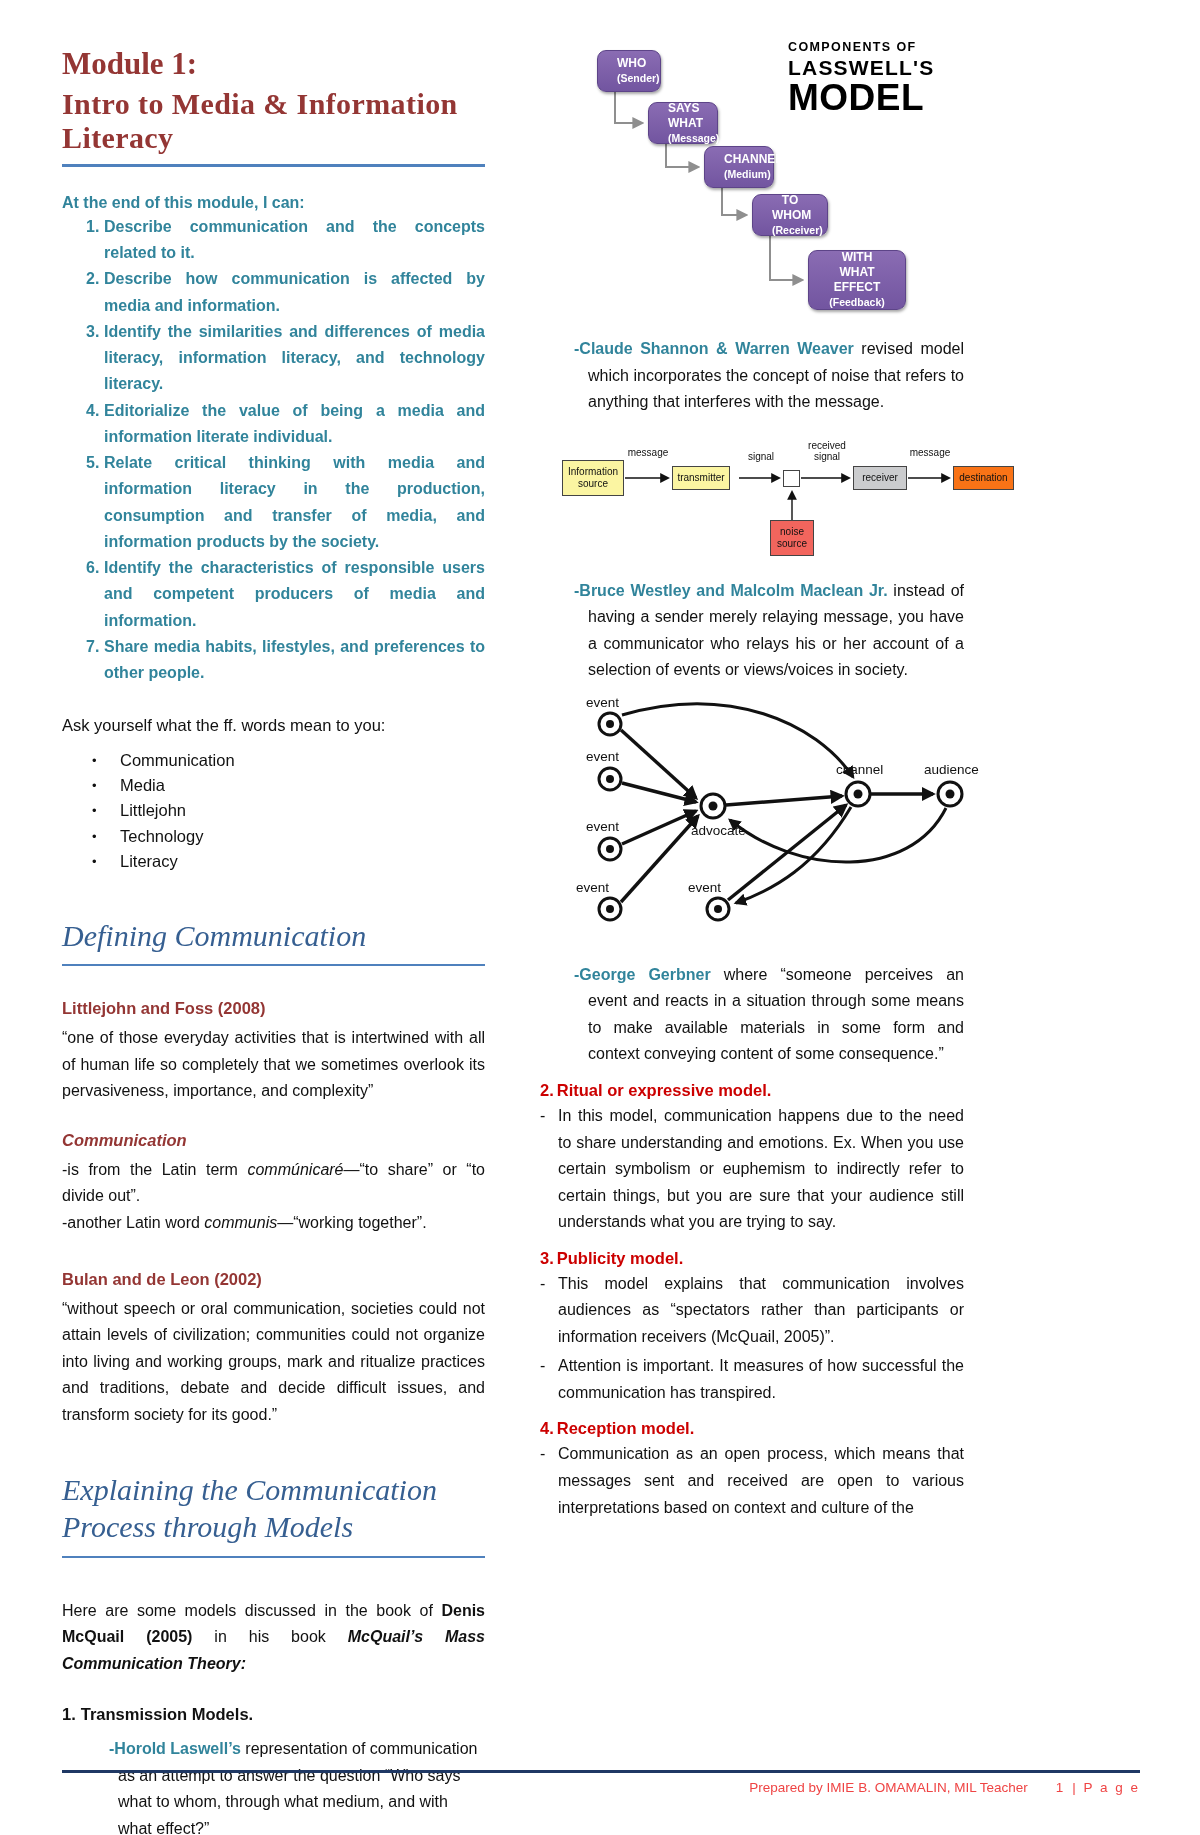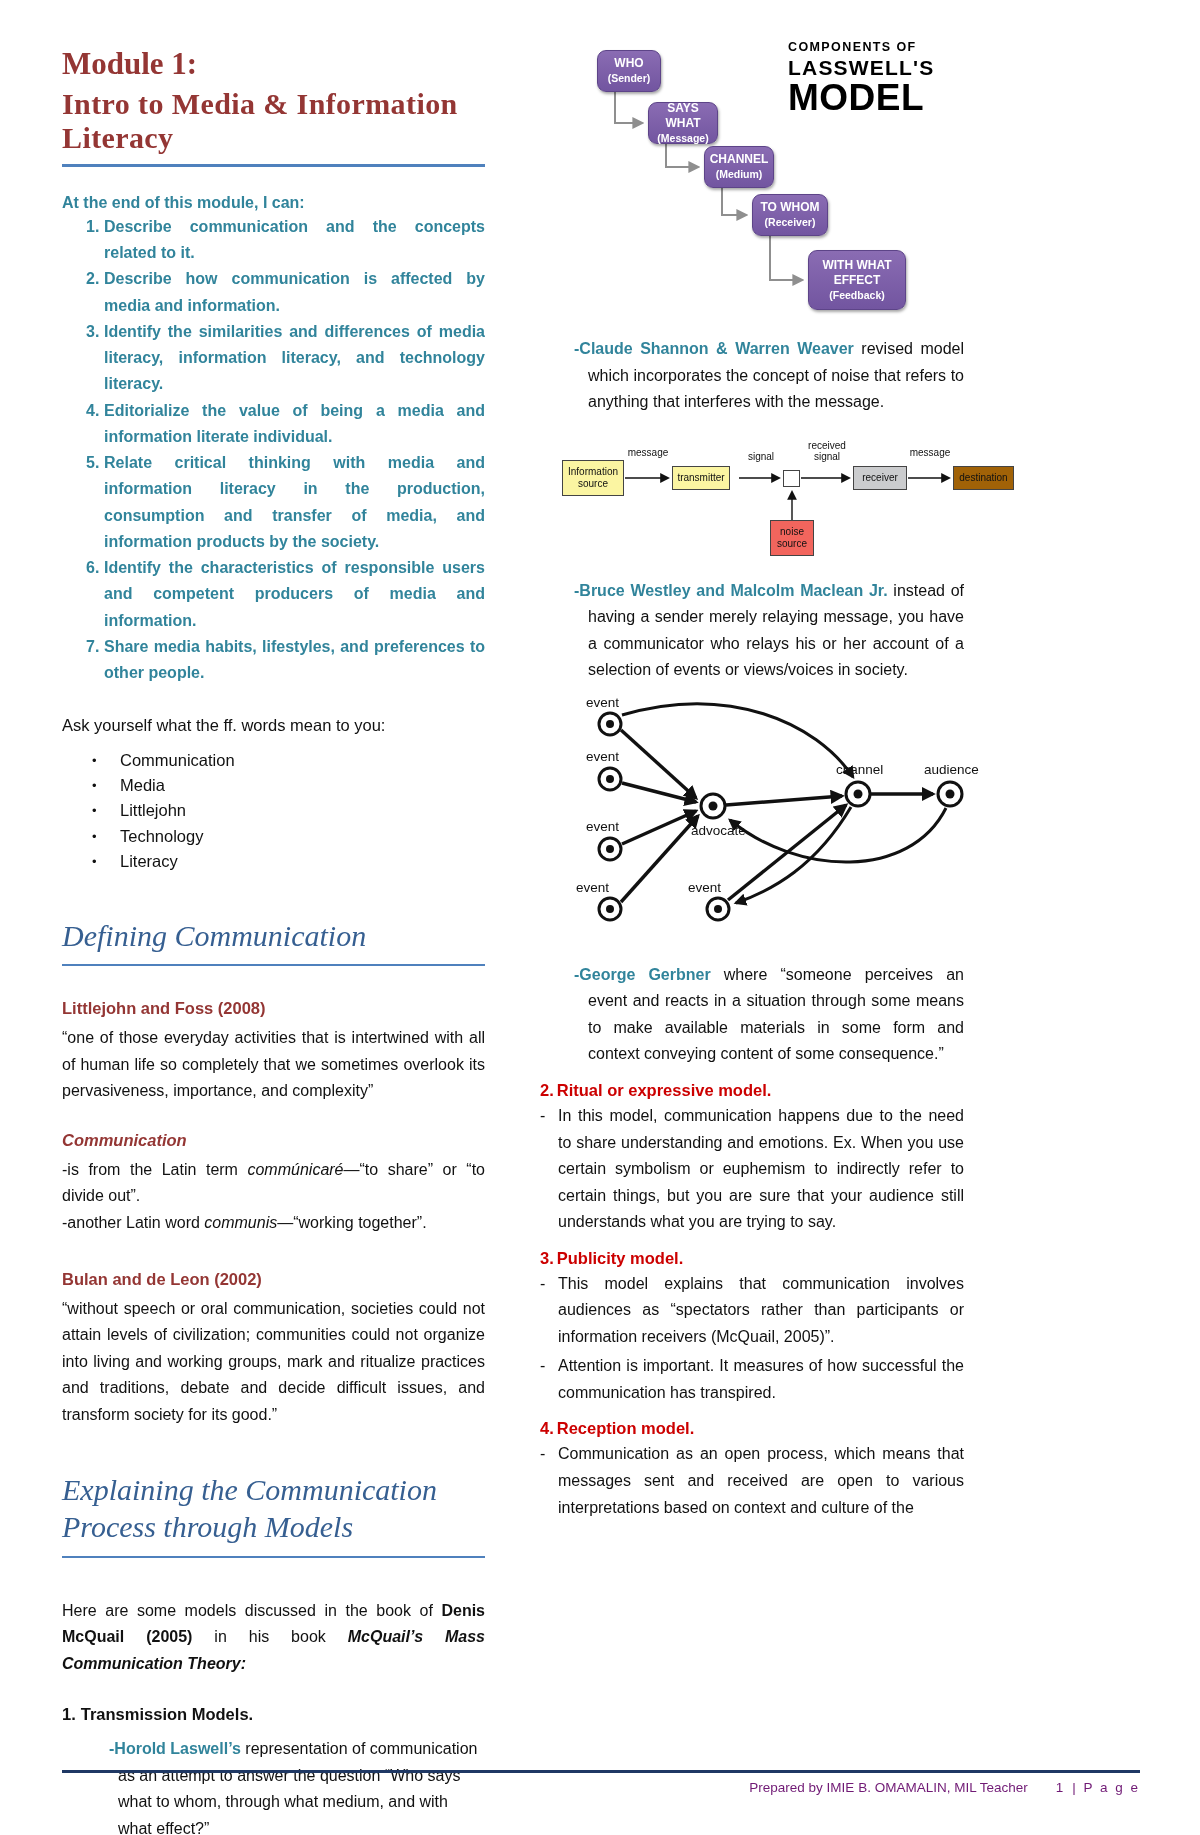--- a/index.html
+++ b/index.html
@@ -44,56 +44,56 @@
   .name-para { padding-left:48px; text-indent:-14px; margin-top:16px; }
   .model-head { margin-top:13px; font-size:16.5px; font-weight:bold; color:#CC0000; }
   .model-head .num { margin-right:3px; }
   .mbullet { display:flex; margin-top:3px; }
   .mbullet .dash { flex:0 0 18px; font-size:16px; line-height:1.66; }
   .mbullet .btext { flex:1; font-size:16px; line-height:1.66; text-align:justify; }
 
   
   .lasswell { position:relative; width:350px; height:282px; margin-left:40px; }
   .lasswell svg { position:absolute; left:0; top:0; }
-  .lbox { position:absolute; background:linear-gradient(180deg,#8a6cb3,#7255a0); border:1px solid #5d4488; border-radius:9px; color:#fff; text-align:center; padding:5px 0; box-shadow:1px 2px 3px rgba(0,0,0,.35); display:flex; flex-direction:column; justify-content:center; }
+  .lbox { position:absolute; background:linear-gradient(180deg,#8a6cb3,#7255a0); border:1px solid #5d4488; border-radius:9px; color:#fff; text-align:center; padding:5px 19px; box-shadow:1px 2px 3px rgba(0,0,0,.35); display:flex; flex-direction:column; justify-content:center; }
   .lbox .lab { font-size:12px; font-weight:bold; line-height:1.25; }
   .lbox .sub { font-size:10.5px; font-weight:bold; line-height:1.35; }
   .lb1 { left:17px; top:12px; width:64px; height:42px; }
   .lb2 { left:68px; top:64px; width:70px; height:42px; }
   .lb3 { left:124px; top:108px; width:70px; height:42px; }
   .lb4 { left:172px; top:156px; width:76px; height:42px; }
   .lb5 { left:228px; top:212px; width:98px; height:60px; }
   .ltitle { position:absolute; left:208px; top:2px; color:#000; }
   .ltitle .t1 { font-size:12.5px; font-weight:bold; letter-spacing:1.4px; }
   .ltitle .t2 { font-size:21px; font-weight:bold; letter-spacing:1.2px; margin-top:2px; }
   .ltitle .t3 { font-size:37px; font-weight:800; letter-spacing:.5px; margin-top:-3px; }
 
   
   .shannon { position:relative; width:452px; height:128px; margin:18px 0 2px 22px; }
   .shannon svg { position:absolute; left:0; top:0; }
   .sh-box { position:absolute; border:1px solid #444; font-size:10px; line-height:1.12; display:flex; align-items:center; justify-content:center; text-align:center; color:#111; padding:1px; }
   .sh-info  { left:0;    top:26px; width:62px; height:36px; background:#FBF5A2; }
   .sh-trans { left:110px; top:32px; width:58px; height:24px; background:#FBF5A2; }
   .sh-mid   { left:221px; top:36px; width:17px; height:17px; background:#fff; }
   .sh-recv  { left:291px; top:32px; width:54px; height:24px; background:#CBCCCE; }
-  .sh-dest  { left:391px; top:32px; width:61px; height:24px; background:#a16207; }
+  .sh-dest  { left:391px; top:32px; width:61px; height:24px; background:#f97316; }
   .sh-noise { left:208px; top:86px; width:44px; height:36px; background:#F2655D; }
   .sh-label { position:absolute; font-size:10px; text-align:center; color:#111; line-height:1.15; }
   .lab-msg1 { left:62px;  top:13px; width:48px; }
   .lab-sig  { left:178px; top:17px; width:42px; }
   .lab-rsig { left:239px; top:6px;  width:52px; }
   .lab-msg2 { left:345px; top:13px; width:46px; }
 
   
   .westley { position:relative; width:430px; height:252px; margin:10px 0 4px 18px; }
 
   
   .footer { position:absolute; left:62px; top:1770px; width:1078px; }
   .footer-rule { border-top:3px solid #1F3864; }
-  .footer-text { margin-top:7px; text-align:right; font-size:13.5px; color:#701a75; }
+  .footer-text { margin-top:7px; text-align:right; font-size:13.5px; color:#ef4444; }
   .fpage-num { margin-left:28px; }
   .fpage-word { margin-left:9px; letter-spacing:2px; }
 </style>
 </head>
 <body>
 
 <div class="page">
 
   <div class="col col-left">
 

